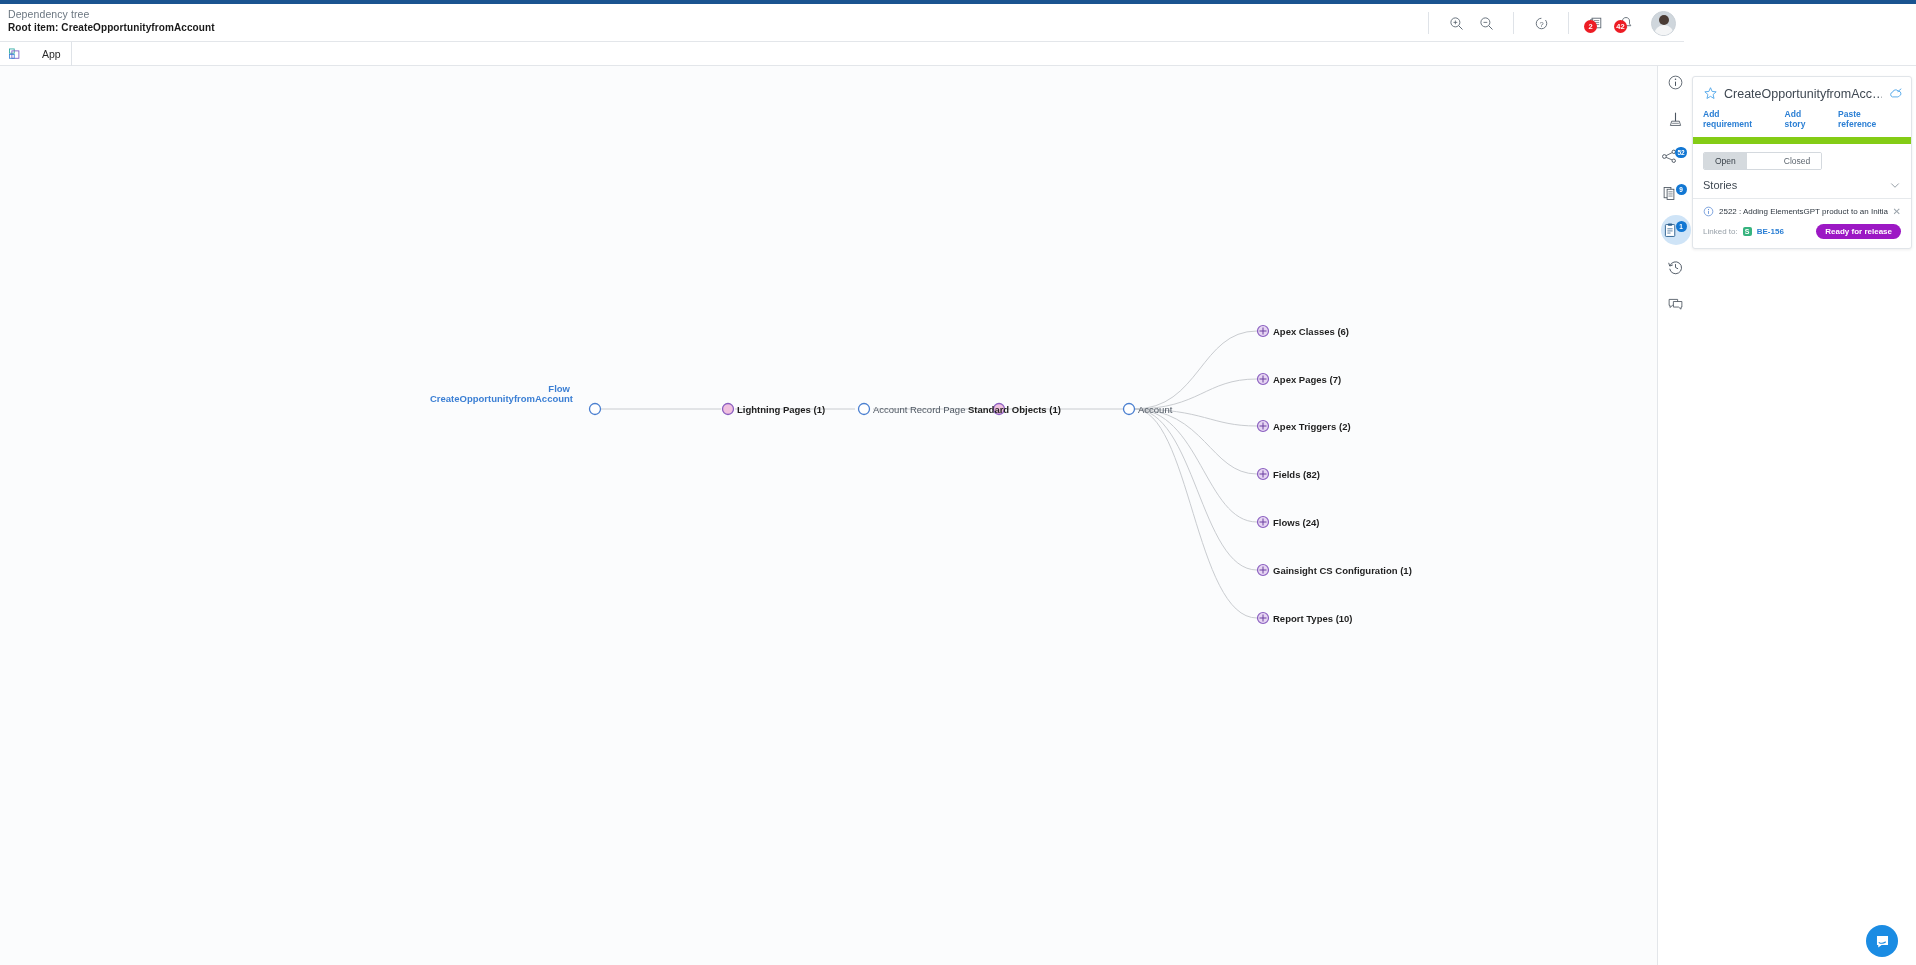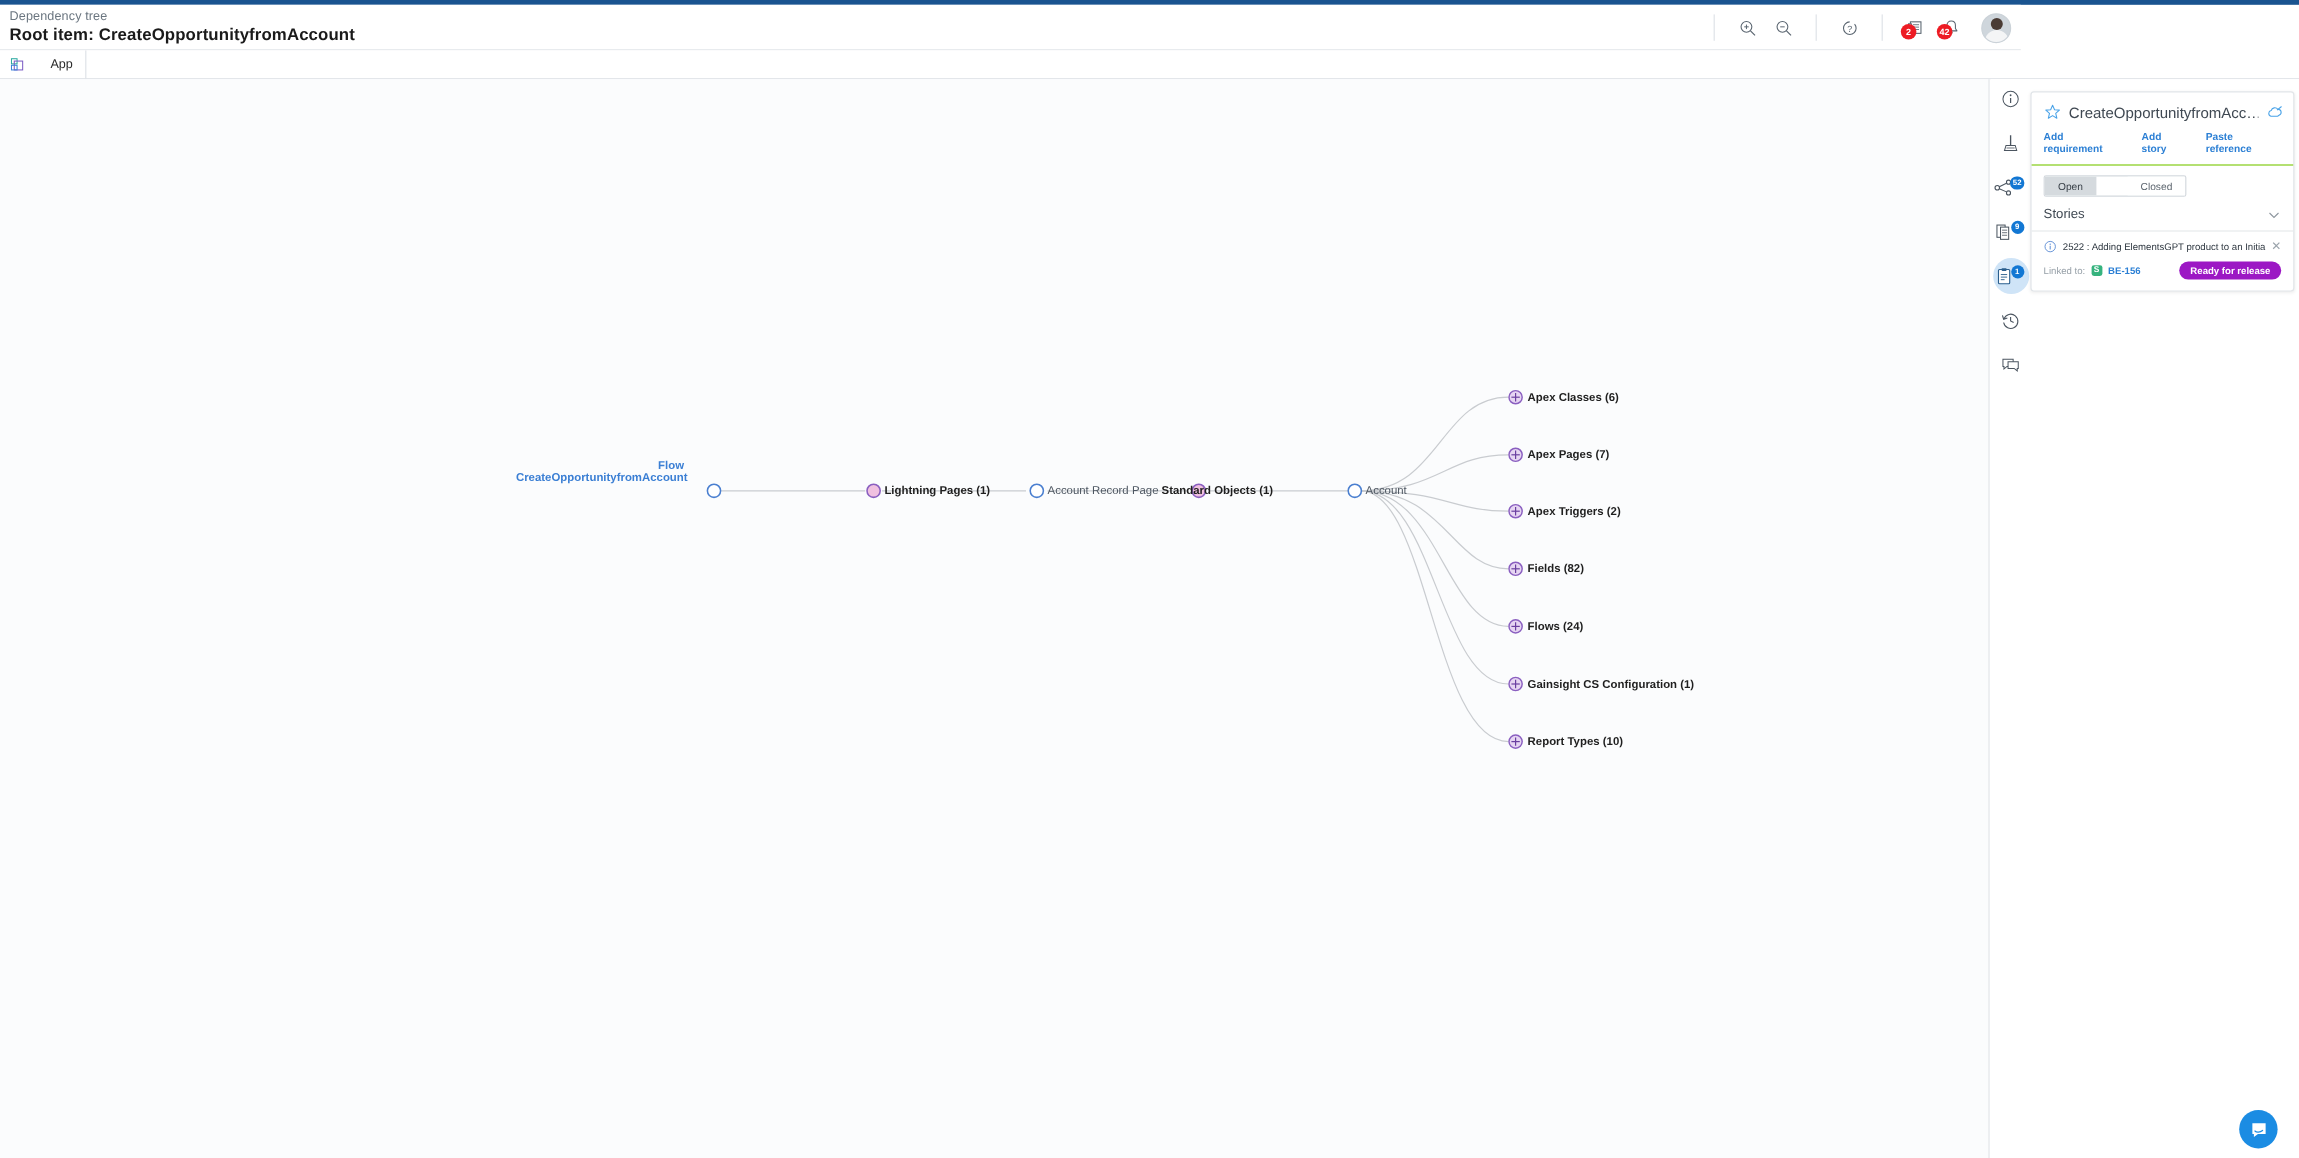--- a/index.html
+++ b/index.html
@@ -23,21 +23,21 @@
     width: 1684px; height: 38px;
     background: #ffffff;
     border-bottom: 1px solid #e3e6ea;
   }
   #header-titles { position: absolute; left: 8px; top: 4px; }
   .hdr-sub {
     font-size: 10.5px; color: #6b7680; line-height: 13px;
     letter-spacing: .1px;
   }
   .hdr-main {
-    font-size: 14px; color: #1a1a1a; font-weight: bold;
+    font-size: 10px; color: #1a1a1a; font-weight: bold;
     line-height: 14px; letter-spacing: .1px;
   }
 
   #header-tools {
     position: absolute; right: 8px; top: 0; height: 38px;
     display: flex; align-items: center; gap: 0;
   }
   .hdr-div { width: 1px; height: 22px; background: #dfe3e8; margin: 0 12px; }
   .hdr-btn {
     width: 30px; height: 30px;
@@ -136,21 +136,21 @@
   #panel-title-row {
     display: flex; align-items: center; gap: 6px;
     padding: 9px 8px 6px 10px;
   }
   #panel-title {
     flex: 1; font-size: 12.5px; color: #3f4852;
     white-space: nowrap; overflow: hidden;
   }
   #panel-actions {
     display: flex; gap: 14px; padding: 2px 10px 8px 10px;
-    border-bottom: 1px solid #84cc16;
+    border-bottom: 7px solid #84cc16;
   }
   #panel-actions a {
     font-size: 8.5px; color: #2b7fd4; font-weight: bold;
     text-decoration: none; cursor: pointer;
   }
   #seg {
     display: flex; margin: 8px 0 0 10px;
     border: 1px solid #d4d9de; border-radius: 2px;
     width: fit-content; overflow: hidden; gap: 26px;
   }

